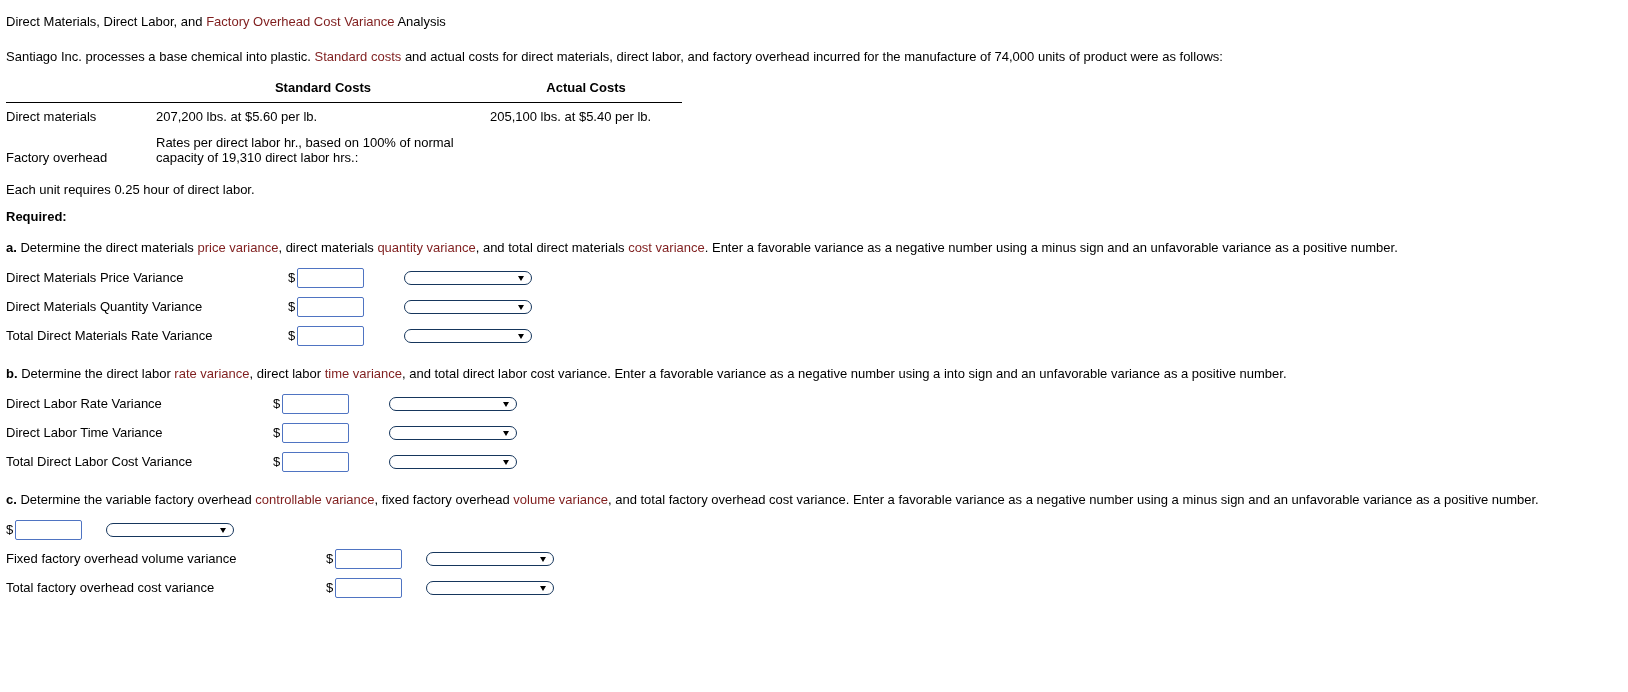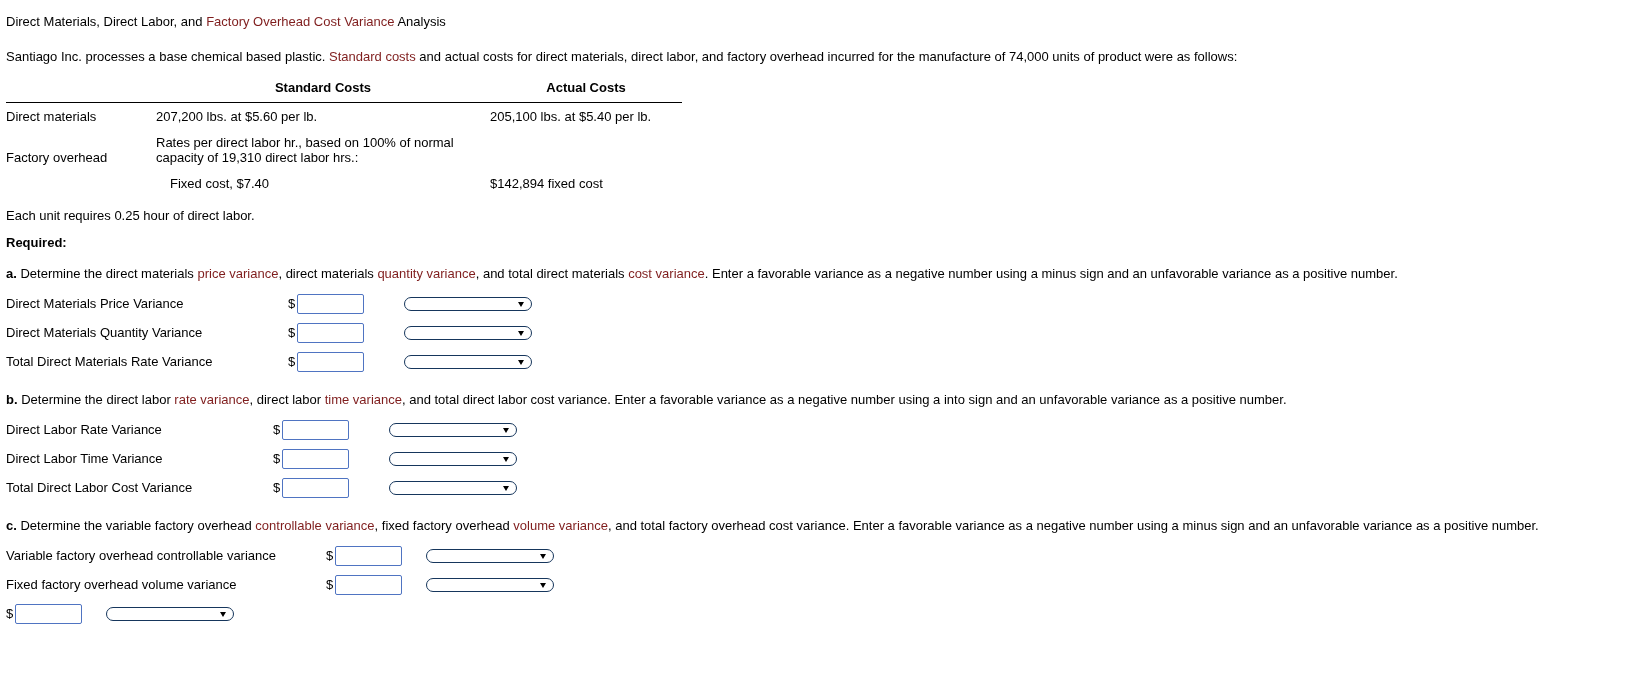--- a/index.html
+++ b/index.html
@@ -59,21 +59,21 @@
     border-left: 3.5px solid transparent;
     border-right: 3.5px solid transparent;
     border-top: 5px solid #000;
   }
 </style>
 </head>
 <body>
 
 <p class="title"><span>Direct Materials, Direct Labor, and </span><span class="green">Factory Overhead Cost Variance</span><span> Analysis</span></p>
 
-<p class="intro"><span>Santiago Inc. processes a base chemical based plastic. </span><span class="green">Standard costs</span><span> and actual costs for direct materials, direct labor, and factory overhead incurred for the manufacture of 74,000 units of product were as follows:</span></p>
+<p class="intro"><span>Santiago Inc. processes a base chemical into plastic. </span><span class="green">Standard costs</span><span> and actual costs for direct materials, direct labor, and factory overhead incurred for the manufacture of 74,000 units of product were as follows:</span></p>
 
 <table class="cost-table">
   <colgroup>
       <col class="c-label">
       <col class="c-std">
       <col class="c-act">
     </colgroup>
   <thead>
     <tr>
       <th></th>
@@ -86,25 +86,20 @@
       <td>Direct materials</td>
       <td>207,200 lbs. at $5.60 per lb.</td>
       <td>205,100 lbs. at $5.40 per lb.</td>
     </tr>
     <tr>
       <td class="vbottom">Factory overhead</td>
       <td>
           <div class="wrap-narrow">Rates per direct labor hr., based on 100% of normal capacity of 19,310 direct labor hrs.:</div>
         </td>
       <td></td>
-    </tr>
-    <tr>
-      <td></td>
-      <td class="indent">Fixed cost, $7.40</td>
-      <td>$142,894 fixed cost</td>
     </tr>
   </tbody>
 </table>
 
 <p class="note">Each unit requires 0.25 hour of direct labor.</p>
 
 <p class="required">Required:</p>
 
 <p class="section-text"><b>a.</b><span> Determine the direct materials </span><span class="green">price variance</span><span>, direct materials </span><span class="green">quantity variance</span><span>, and total direct materials </span><span class="green">cost variance</span><span>. Enter a favorable variance as a negative number using a minus sign and an unfavorable variance as a positive number.</span></p>
 
@@ -161,35 +156,35 @@
     <span class="dropdown">
         <span class="arrow"></span>
       </span>
   </div>
 </div>
 
 <p class="section-text"><b>c.</b><span> Determine the variable factory overhead </span><span class="green">controllable variance</span><span>, fixed factory overhead </span><span class="green">volume variance</span><span>, and total factory overhead cost variance. Enter a favorable variance as a negative number using a minus sign and an unfavorable variance as a positive number.</span></p>
 
 <div class="section-rows sec-c">
   <div class="answer-row">
-    <span class="row-label">Variable factory overhead controllable variance</span>
     <span class="dollar">$</span>
     <input class="answer-input" type="text" value="" style="">
     <span class="dropdown">
         <span class="arrow"></span>
       </span>
   </div>
   <div class="answer-row">
     <span class="row-label">Fixed factory overhead volume variance</span>
     <span class="dollar">$</span>
     <input class="answer-input" type="text" value="" style="">
     <span class="dropdown">
         <span class="arrow"></span>
       </span>
   </div>
   <div class="answer-row">
+    <span class="row-label">Total factory overhead cost variance</span>
     <span class="dollar">$</span>
     <input class="answer-input" type="text" value="" style="">
     <span class="dropdown">
         <span class="arrow"></span>
       </span>
   </div>
 </div>
 
 </body></html>

